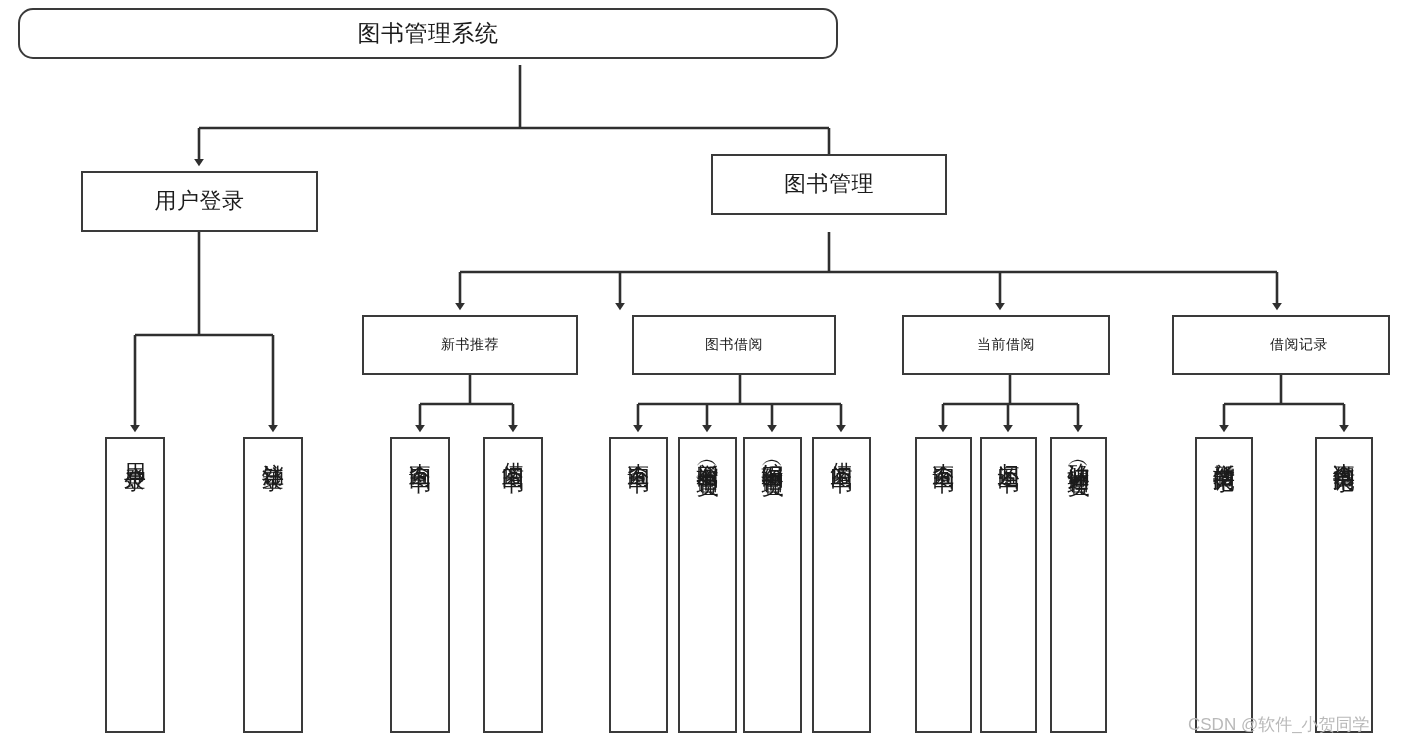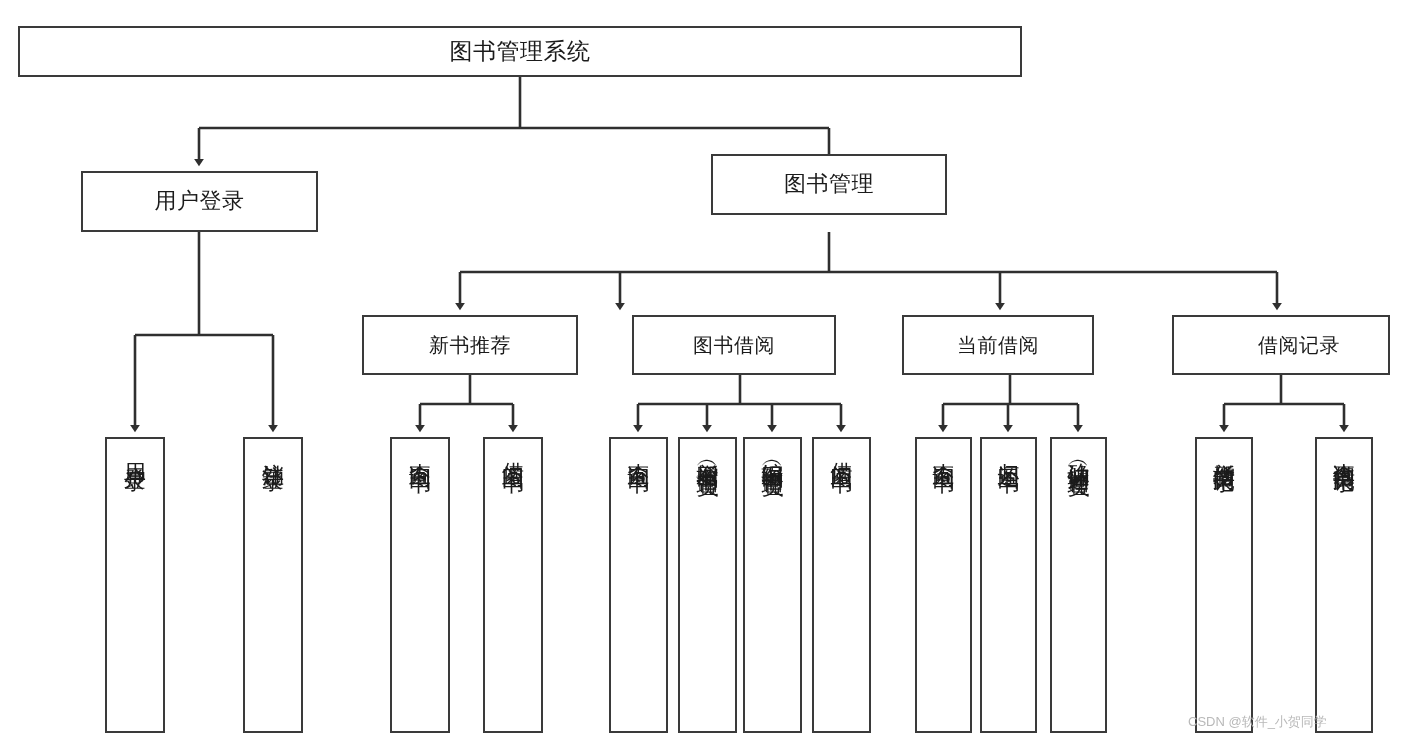--- a/index.html
+++ b/index.html
@@ -44,21 +44,21 @@
     letter-spacing: 0.5px;
     white-space: nowrap;
   }
   .node-root .node-label {
     font-size: 23px;
   }
   .node-mid .node-label {
     font-size: 22px;
   }
   .node-sub .node-label {
-    font-size: 20px;
+    font-size: 14px;
     text-align: center;
   }
   
   .node-leaf {
     align-items: flex-start;
     justify-content: center;
     padding-top: 6px;
   }
   .node-leaf .node-label {
     writing-mode: vertical-rl;
@@ -69,21 +69,21 @@
     white-space: nowrap;
     max-height: 100%;
   }
   .node-leaf.leaf-tall .node-label {
     letter-spacing: 2px;
   }
   .watermark {
     position: absolute;
     left: 1188px;
     top: 713px;
-    font-size: 13px;
+    font-size: 17px;
     color: #b9b9b9;
     white-space: nowrap;
     z-index: 3;
     font-family: "Liberation Sans", "DejaVu Sans", sans-serif;
   }
 </style>
 </head>
 <body>
 
 <div id="diagram-root">
@@ -134,41 +134,41 @@
       <path d="M1008,404 L1008,428" marker-end="url(#arrowhead)"></path>
       <path d="M1078,404 L1078,428" marker-end="url(#arrowhead)"></path>
 
       <path d="M1281,375 L1281,404"></path>
       <path d="M1224,404 L1344,404"></path>
       <path d="M1224,404 L1224,428" marker-end="url(#arrowhead)"></path>
       <path d="M1344,404 L1344,428" marker-end="url(#arrowhead)"></path>
     </g>
   </svg>
 
-  <div class="node-box node-root" style="left:18px; top:26px; width:1004px; height:51px;">
+  <div class="node-box node-root" style="left:18px; top:8px; width:820px; height:51px;border-radius:15px;">
     <span class="node-label">图书管理系统</span>
   </div>
 
   <div class="node-box node-mid" style="left:81px; top:171px; width:237px; height:61px;">
     <span class="node-label">用户登录</span>
   </div>
 
   <div class="node-box node-mid" style="left:711px; top:154px; width:236px; height:61px;">
     <span class="node-label">图书管理</span>
   </div>
 
   <div class="node-box node-sub" style="left:362px; top:315px; width:216px; height:60px;">
     <span class="node-label">新书推荐</span>
   </div>
 
   <div class="node-box node-sub" style="left:632px; top:315px; width:204px; height:60px;">
     <span class="node-label">图书借阅</span>
   </div>
 
-  <div class="node-box node-sub" style="left:902px; top:315px; width:192px; height:60px;">
+  <div class="node-box node-sub" style="left:902px; top:315px; width:208px; height:60px;">
     <span class="node-label">当前借阅</span>
   </div>
 
   <div class="node-box node-sub" style="left:1172px; top:315px; width:218px; height:60px;padding-left:36px;">
     <span class="node-label">借阅记录</span>
   </div>
 
   <div class="node-box node-leaf" style="left:105px; top:437px; width:60px; height:296px;">
     <span class="node-label">用户登录</span>
   </div>

